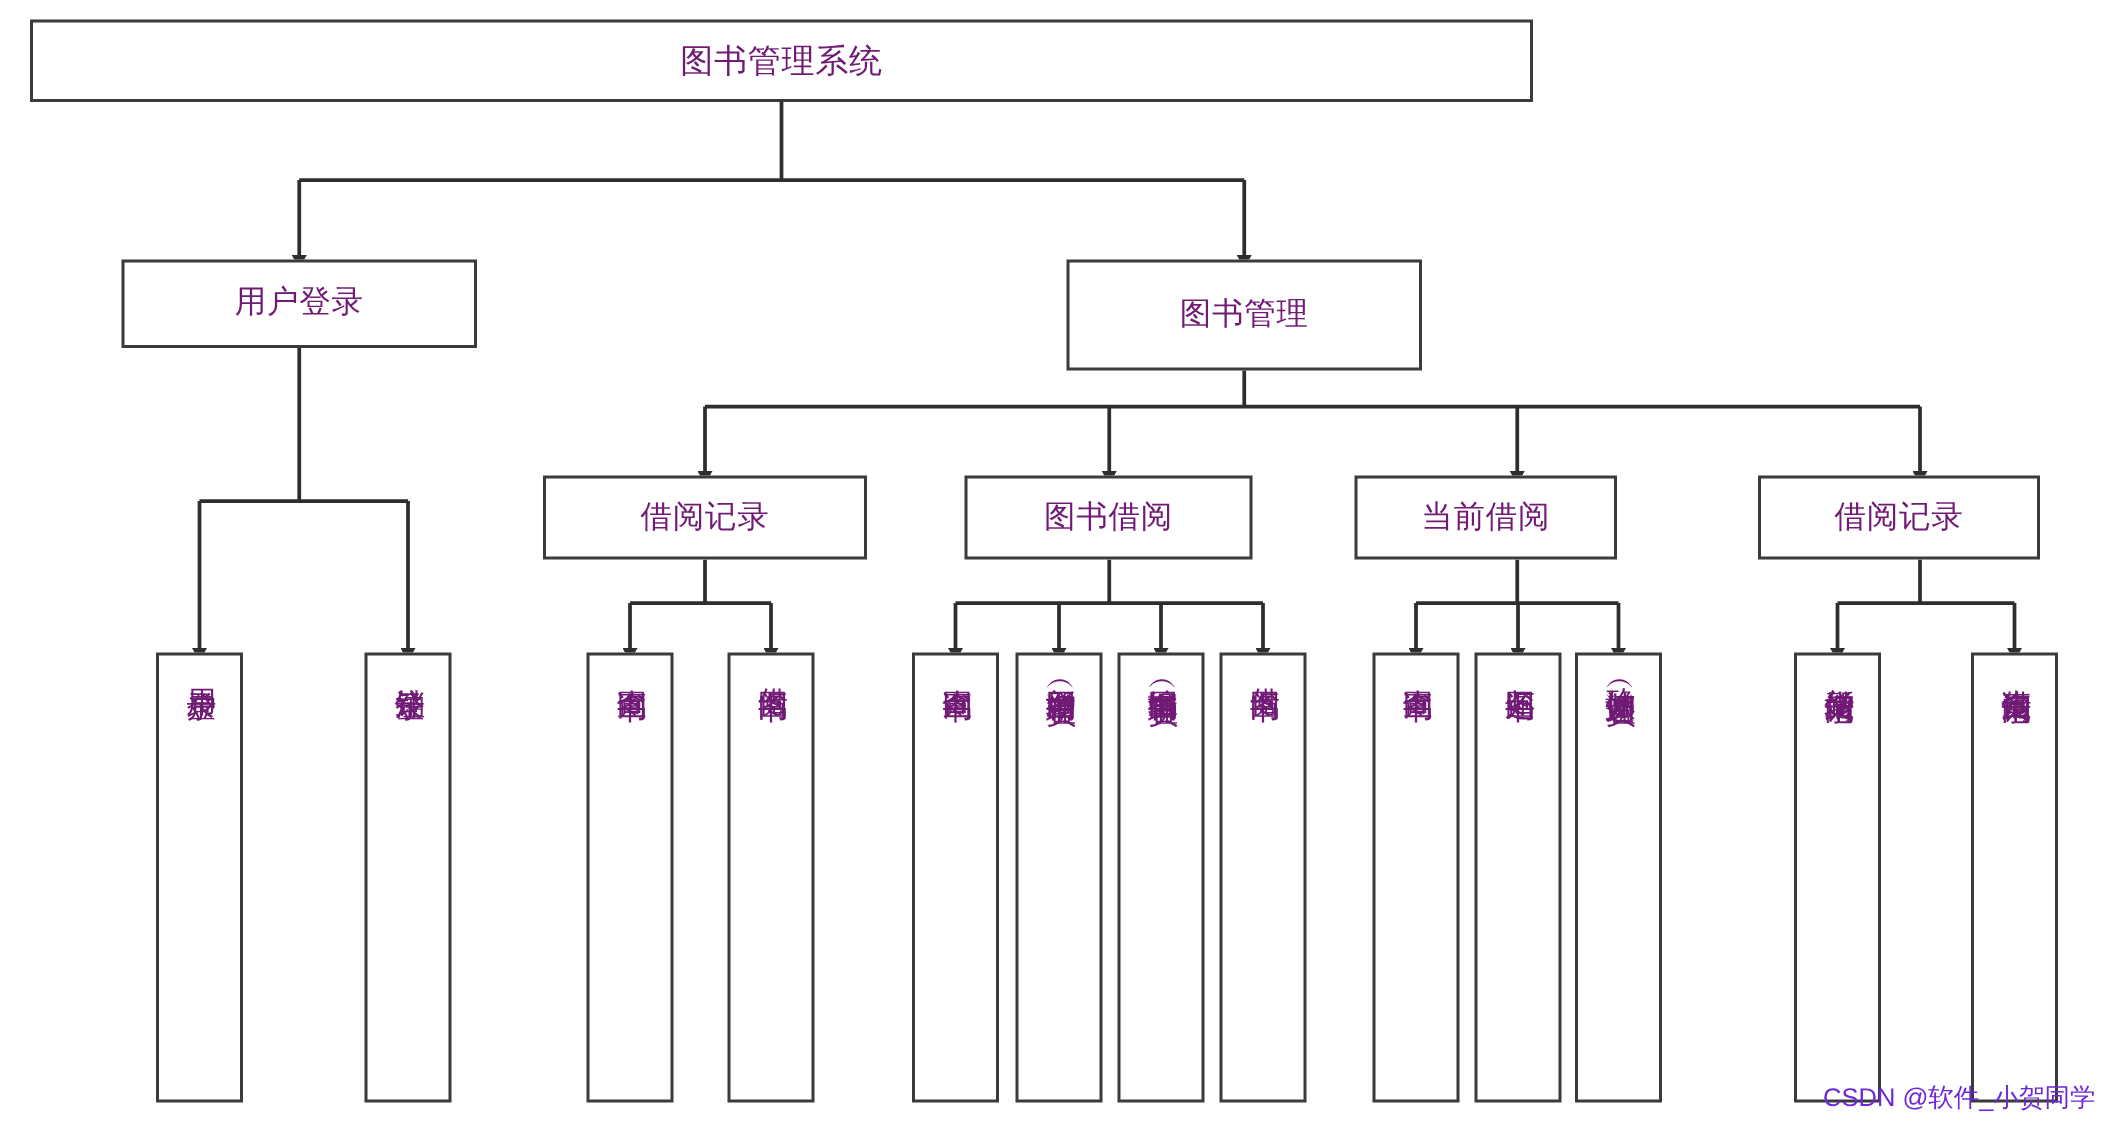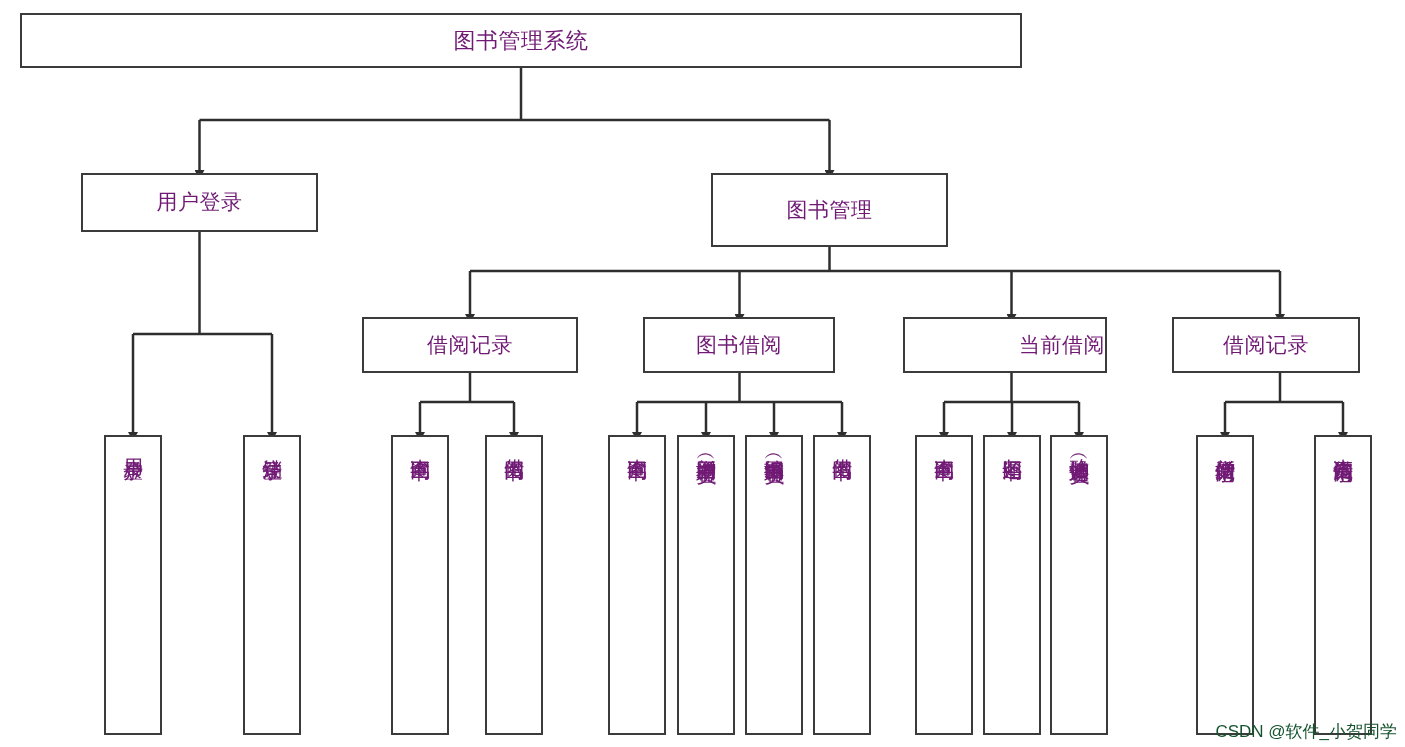--- a/index.html
+++ b/index.html
@@ -39,21 +39,21 @@
     justify-content:center;
     padding-top:6px;
   }
   .node-box.root .node-label{font-size:22px;}
   svg.connectors{position:absolute;left:0;top:0;width:1405px;height:747px;pointer-events:none;}
   .watermark{
     position:absolute;
     right:8px;
     bottom:4px;
     font-size:17px;
-    color:#14532d;
+    color:#6d28d9;
     white-space:nowrap;
     user-select:none;
   }
 </style>
 </head>
 <body>
 
 <div id="diagram-root">
   <svg class="connectors" viewBox="0 0 1405 747" width="1405" height="747" aria-hidden="true">
     <defs>
@@ -106,21 +106,21 @@
       </div>
       <div class="node-box" style="left: 711px; top: 173px; width: 237px; height: 74px;">
         <span class="node-label">图书管理</span>
       </div>
       <div class="node-box" style="left: 362px; top: 317px; width: 216px; height: 56px;">
         <span class="node-label">借阅记录</span>
       </div>
       <div class="node-box" style="left: 631px; top: 317px; width: 192px; height: 56px; margin-left: 12px;">
         <span class="node-label">图书借阅</span>
       </div>
-      <div class="node-box" style="left: 903px; top: 317px; width: 204px; height: 56px; justify-content: flex-end;">
+      <div class="node-box" style="left: 903px; top: 317px; width: 175px; height: 56px;">
         <span class="node-label">当前借阅</span>
       </div>
       <div class="node-box" style="left: 1172px; top: 317px; width: 188px; height: 56px;">
         <span class="node-label">借阅记录</span>
       </div>
       <div class="node-box vertical" style="left: 104px; top: 435px; width: 58px; height: 300px;">
         <span class="node-label">用户登录</span>
       </div>
       <div class="node-box vertical" style="left: 243px; top: 435px; width: 58px; height: 300px;">
         <span class="node-label">注销登录</span>

